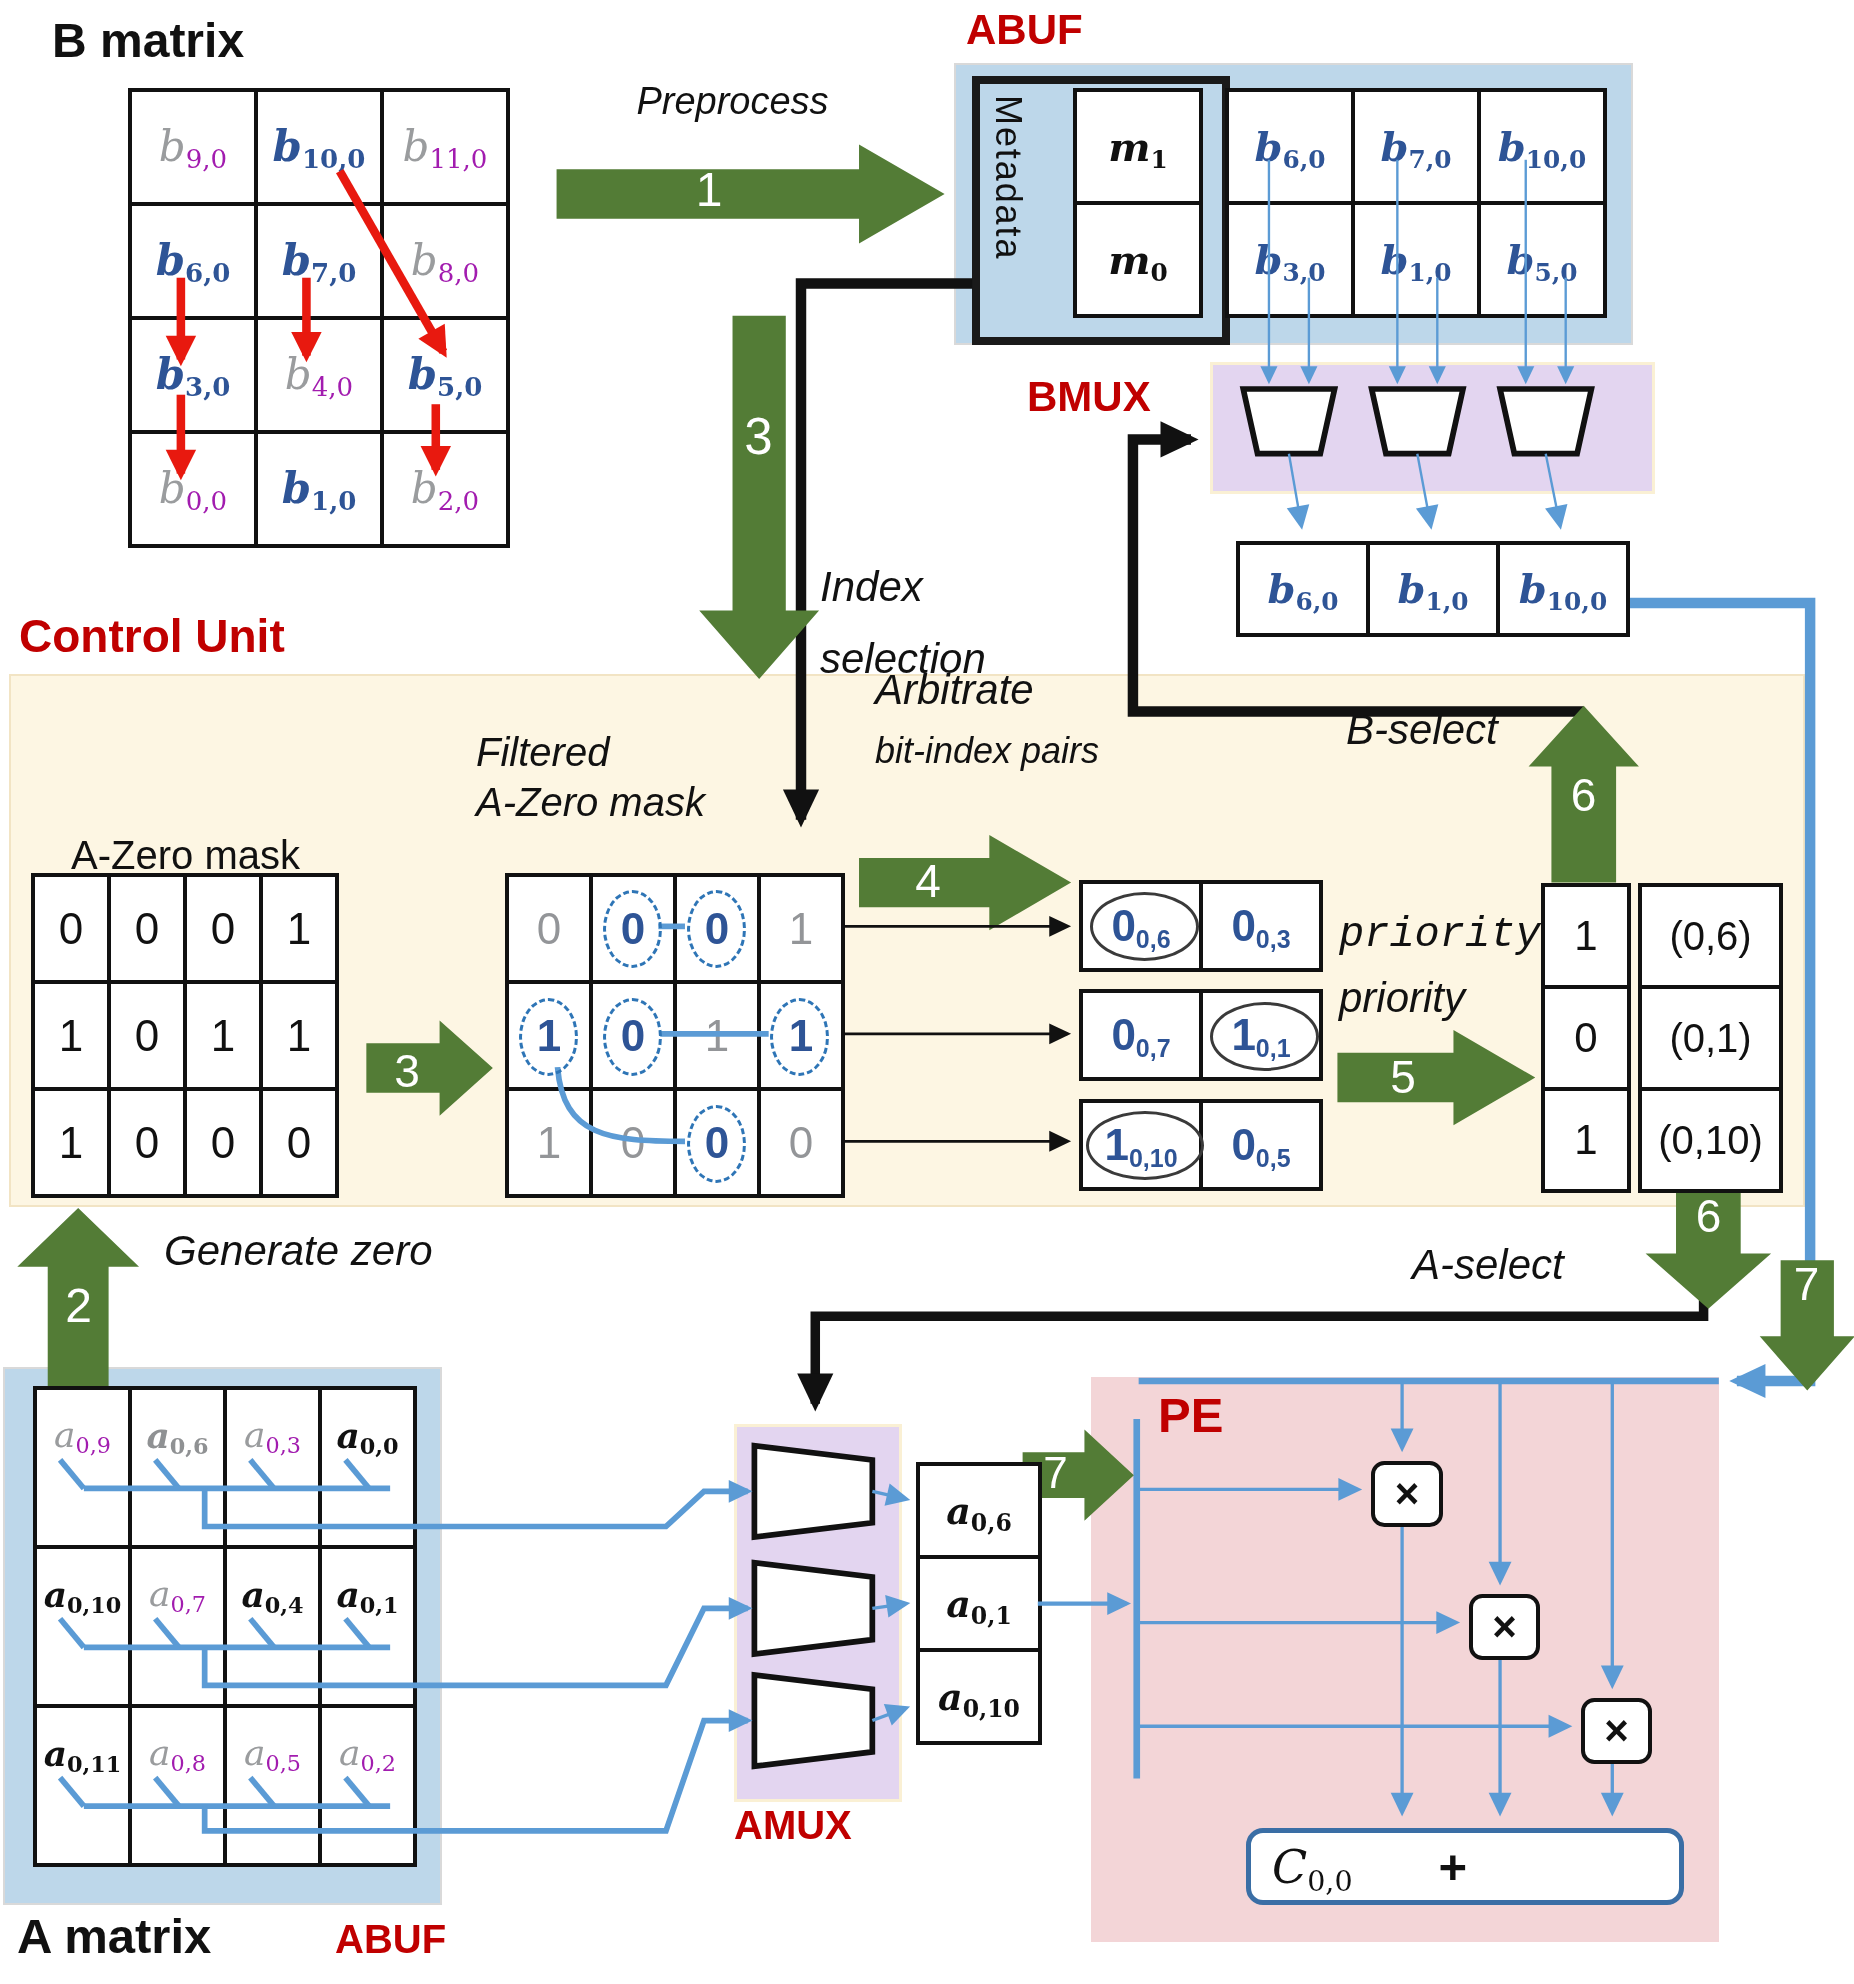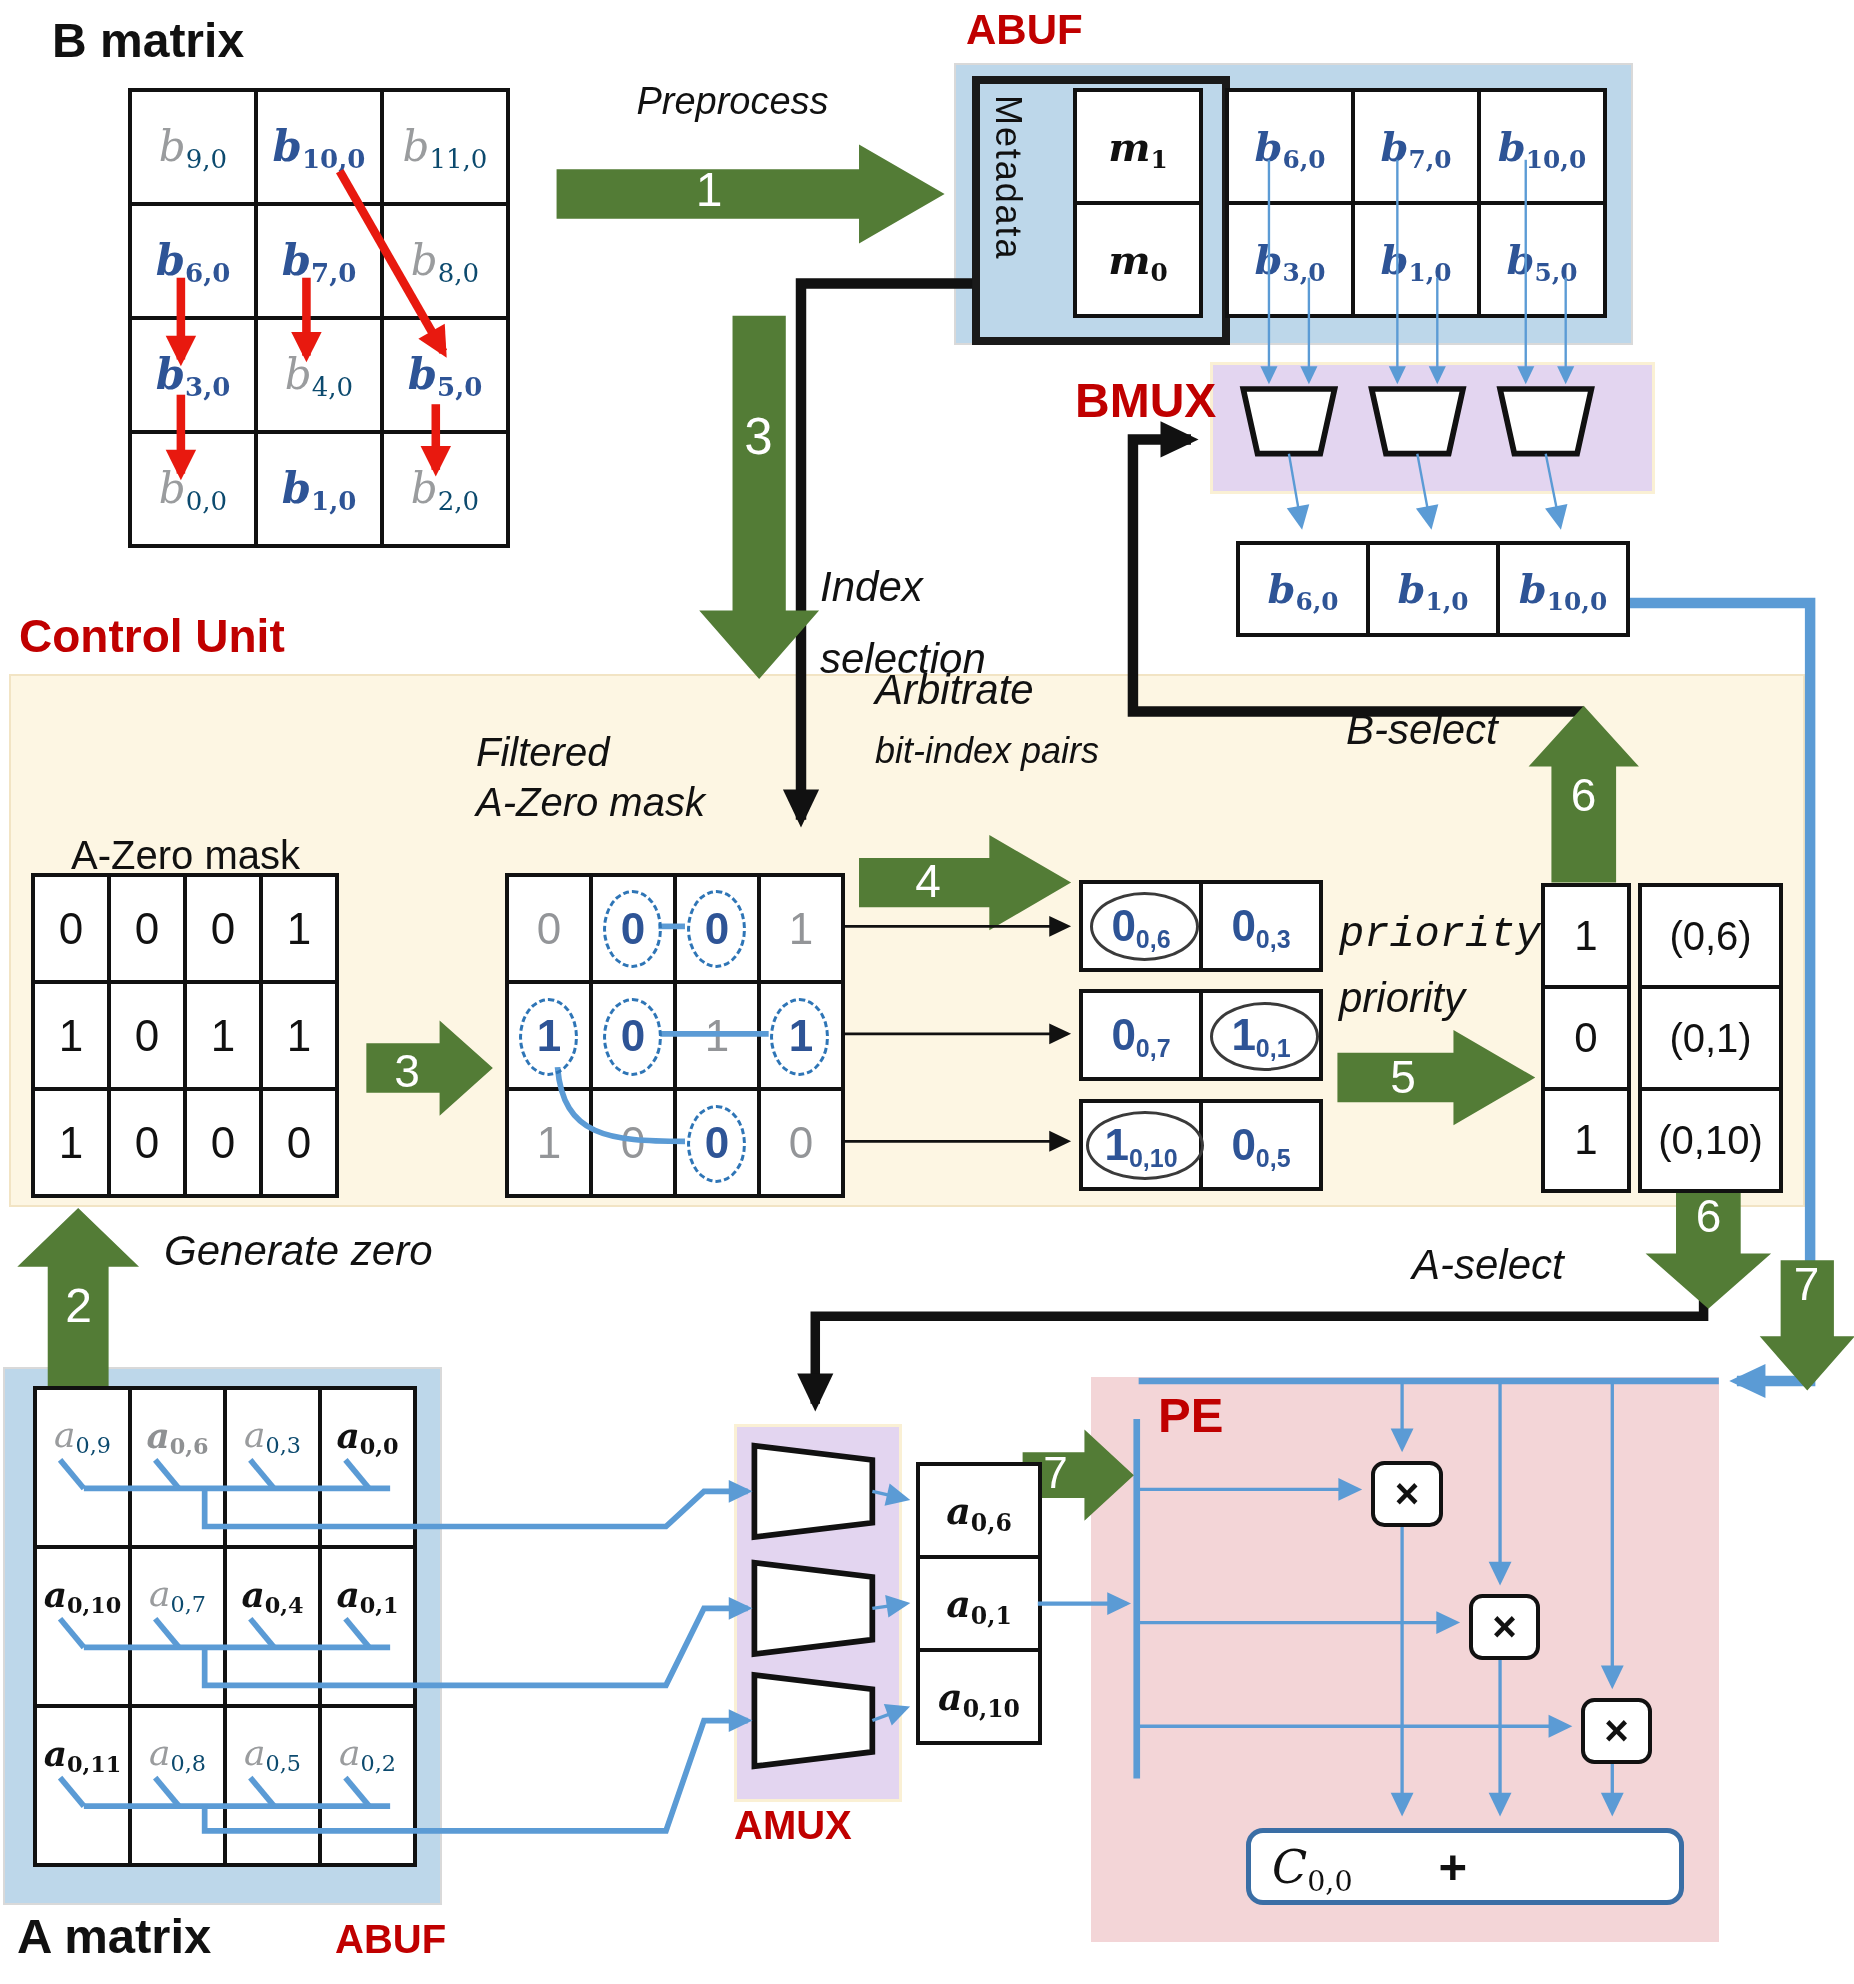--- a/index.html
+++ b/index.html
@@ -26,21 +26,21 @@
   .mgrid{position:absolute;display:grid;z-index:4;border:2.4px solid #111;}
   .gc{border:2.4px solid #111;background:#fff;display:flex;align-items:center;justify-content:center;position:relative;}
 
   
   .cv{display:inline-flex;align-items:baseline;line-height:1;}
   .base{font-family:"DejaVu Serif",serif;font-style:italic;}
   .subs{font-family:"DejaVu Serif",serif;font-style:normal;font-size:0.62em;transform:translateY(0.28em);}
   .mb .base{font-weight:bold;color:#2e5496;}
   .mb .subs{font-weight:bold;color:#2e5496;}
   .mg .base{color:#9a9c9e;}
-  .mg .subs{color:#0c4a6e;}
+  .mg .subs{color:#a21caf;}
   .mk .base{font-weight:bold;color:#111;}
   .mk .subs{font-weight:bold;color:#111;}
   .magb .base{font-weight:bold;color:#8f9193;}
   .magb .subs{font-weight:bold;color:#8f9193;}
 
   
   .dg{font-size:44px;color:#111;}
   .db{font-size:44px;color:#2e5496;font-weight:bold;}
   .dd{font-size:44px;color:#939598;}
 
@@ -258,21 +258,21 @@
         </span>
       </div>
     <div class="gc">
         <span class="cv mb" style="font-size:40px;">
           <span class="base">b</span>
           <span class="subs">5,0</span>
         </span>
       </div>
   </div>
 
-  <div class="rtitle" style="left:1075px;top:373px;font-size:48px;">BMUX</div>
+  <div class="rtitle" style="left:1027px;top:373px;font-size:42px;">BMUX</div>
   <div class="mgrid" style="left:1236px;top:541px;grid-template-columns:repeat(3,130px);grid-auto-rows:92px;">
     <div class="gc">
         <span class="cv mb" style="font-size:40px;">
           <span class="base">b</span>
           <span class="subs">6,0</span>
         </span>
       </div>
     <div class="gc">
         <span class="cv mb" style="font-size:40px;">
           <span class="base">b</span>

